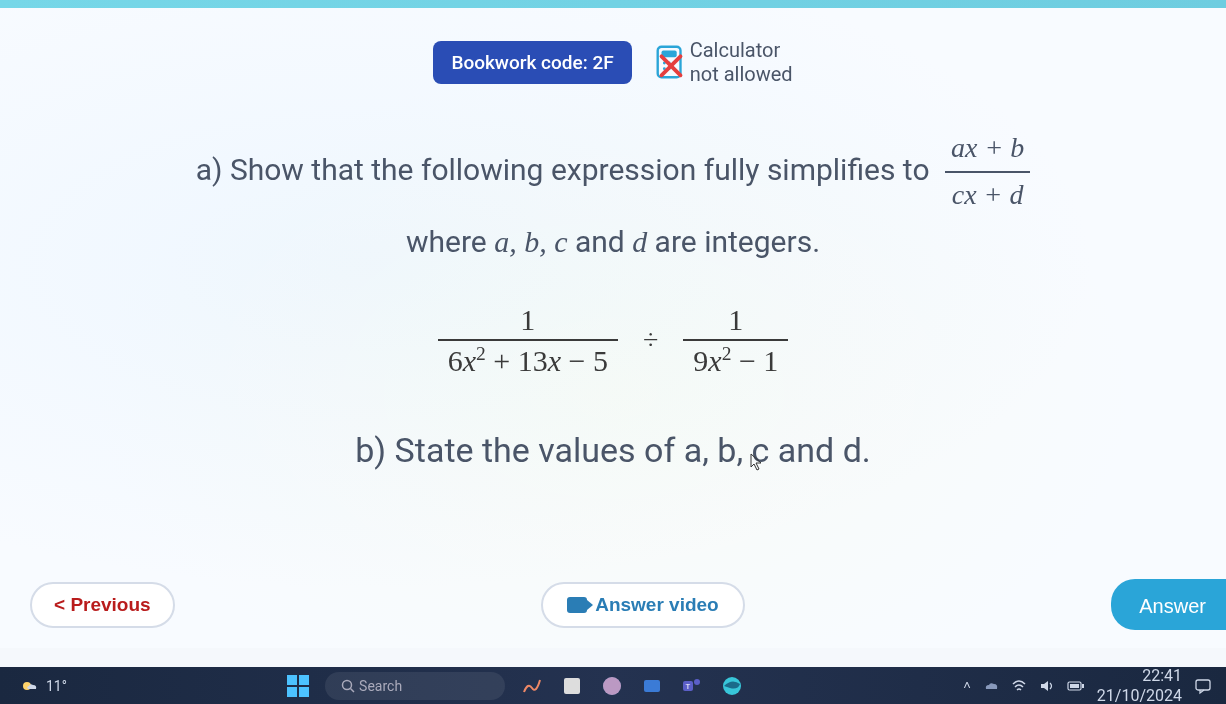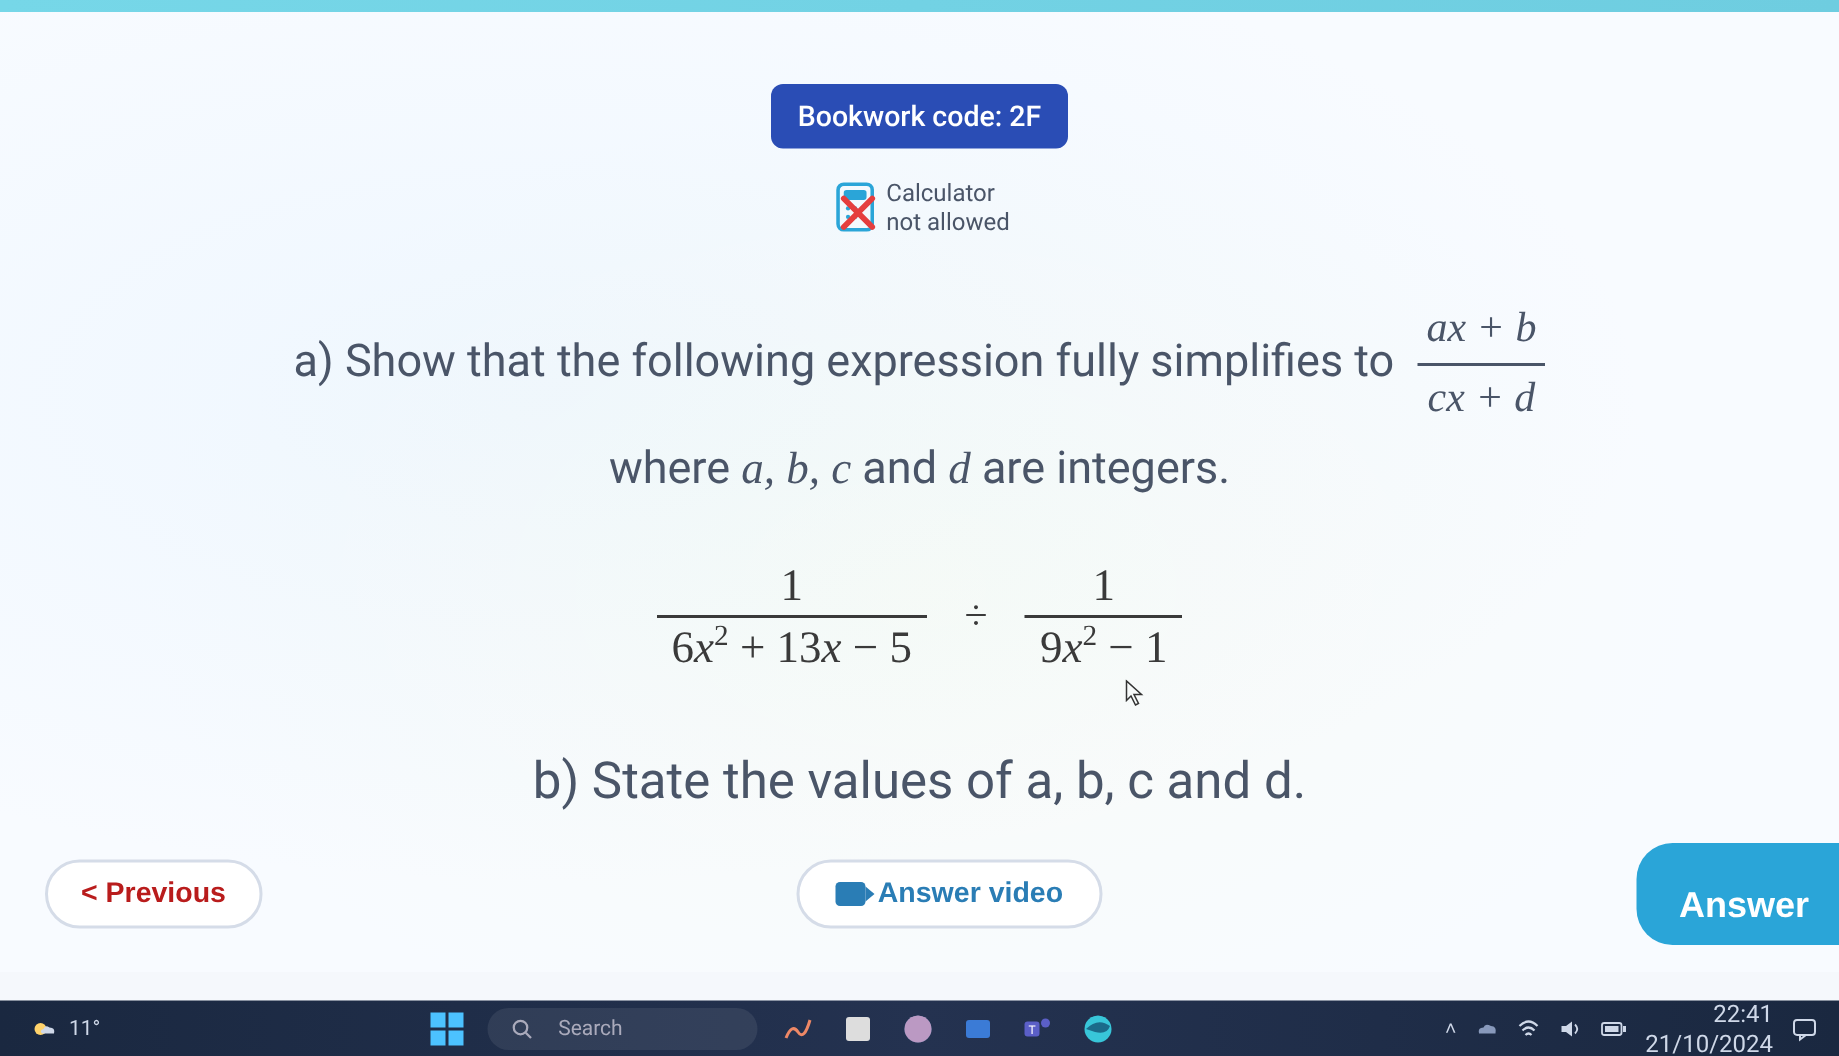--- a/index.html
+++ b/index.html
@@ -21,37 +21,36 @@
       background: radial-gradient(ellipse at 50% 60%, rgba(255,255,200,0.15), transparent 60%),
                   radial-gradient(ellipse at 30% 40%, rgba(200,230,255,0.2), transparent 60%),
                   #f8fbff;
       padding: 20px 40px;
     }
     .header-badges {
       display: flex;
       justify-content: center;
       align-items: center;
       gap: 20px;
-      margin-top: 28px;
+      margin-top: 10px;
       margin-bottom: 40px;
-      flex-direction: column;
     }
     .bookwork-badge {
       background: #2a4db5;
       color: #fff;
       padding: 10px 18px;
       border-radius: 8px;
       font-size: 19px;
       font-weight: 500;
     }
     .calc-status {
       display: flex;
       align-items: center;
       color: #4a5568;
-      font-size: 16px;
+      font-size: 20px;
     }
     .calc-icon {
       width: 38px;
       height: 38px;
     }
     .calc-text { line-height: 1.2; }
     .question {
       text-align: center;
       color: #4a5568;
       font-size: 30px;
@@ -139,23 +138,23 @@
       right: -6px; top: 3px;
       border-left: 6px solid #2a7db5;
       border-top: 5px solid transparent;
       border-bottom: 5px solid transparent;
     }
     .answer-btn {
       background: #2aa5d8;
       color: #fff;
       border: none;
       border-radius: 24px 0 0 24px;
-      padding: 28px 20px 12px 28px;
-      font-size: 24px;
-      font-weight: 700;
+      padding: 16px 20px 12px 28px;
+      font-size: 20px;
+      font-weight: 400;
       cursor: pointer;
       margin-right: -30px;
     }
     .cursor-pointer {
       position: absolute;
       top: 445px;
       left: 750px;
       font-size: 18px;
       color: #333;
     }
@@ -171,21 +170,21 @@
       align-items: center;
       color: #cfd8e8;
       font-size: 13px;
     }
     .tb-left { display: flex; align-items: center; gap: 12px; padding-left: 20px; }
     .weather { display: flex; align-items: center; gap: 6px; font-size: 14px; }
     .tb-center { flex: 1; display: flex; justify-content: center; align-items: center; gap: 14px; }
     .search-box {
       display: flex;
       align-items: center;
-      gap: 17px;
+      gap: 4px;
       background: rgba(255,255,255,0.08);
       border-radius: 20px;
       padding: 6px 16px;
       width: 180px;
       color: #aab;
       font-size: 14px;
     }
     .tb-icon { width: 26px; height: 26px; display: flex; align-items: center; justify-content: center; border-radius: 4px; cursor: pointer; }
     .tb-right { display: flex; align-items: center; gap: 12px; padding-right: 14px; }
     .clock { text-align: right; line-height: 1.2; font-size: 16px; }

